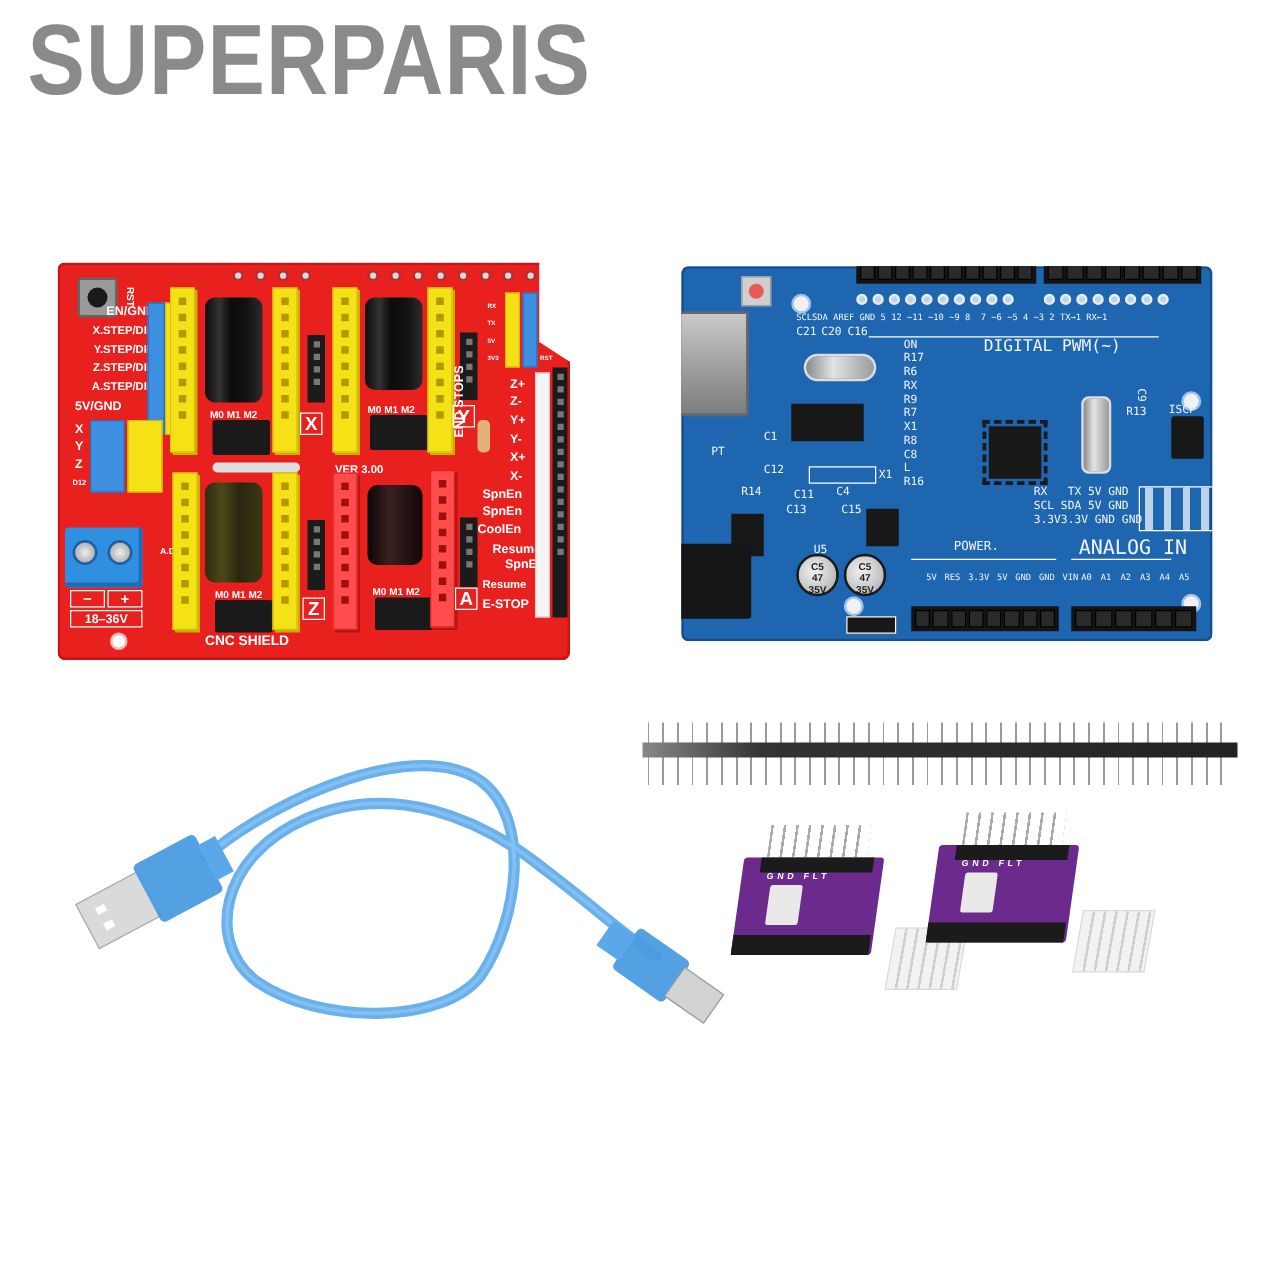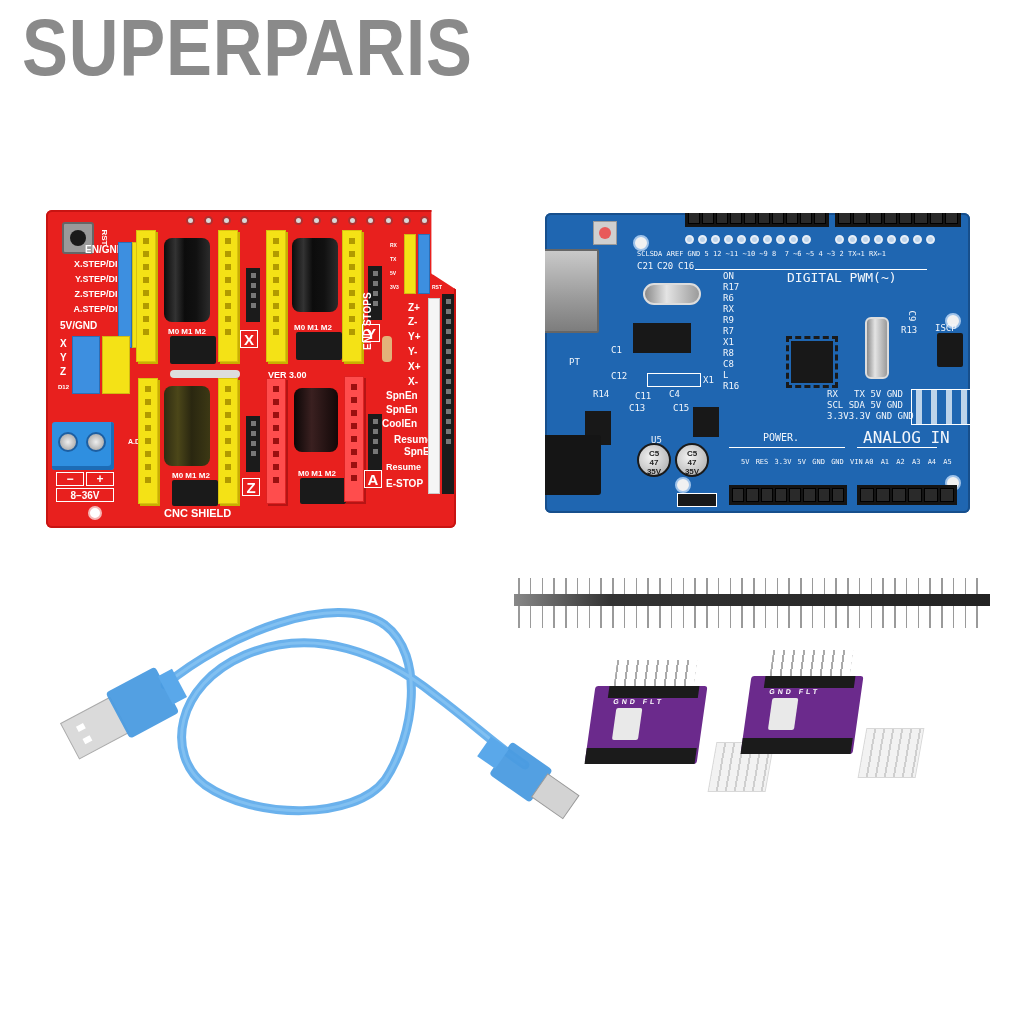--- a/index.html
+++ b/index.html
@@ -110,21 +110,21 @@
   <div class="bhdr" style="left:26px;top:126px;width:28px;height:58px"></div>
   <div class="bhdr2" style="left:56px;top:126px;width:28px;height:58px"></div>
   <div class="lbl" style="left:82px;top:226px;font-size:7px">A.DIR</div>
 
   <div class="term">
     <div class="screw" style="left:6px"></div>
     <div class="screw" style="left:34px"></div>
   </div>
   <div class="boxlbl" style="left:10px;top:262px;width:28px;height:14px;font-size:12px;line-height:13px">−</div>
   <div class="boxlbl" style="left:40px;top:262px;width:28px;height:14px;font-size:12px;line-height:13px">+</div>
-  <div class="boxlbl" style="left:10px;top:278px;width:58px;height:14px;line-height:13px">8–36V</div>
+  <div class="boxlbl" style="left:10px;top:278px;width:58px;height:14px;line-height:13px">18–36V</div>
 
   <div class="yhdr" style="left:90px;top:20px;height:132px">
       <i></i>
       <i></i>
       <i></i>
       <i></i>
       <i></i>
       <i></i>
       <i></i>
       <i></i>

